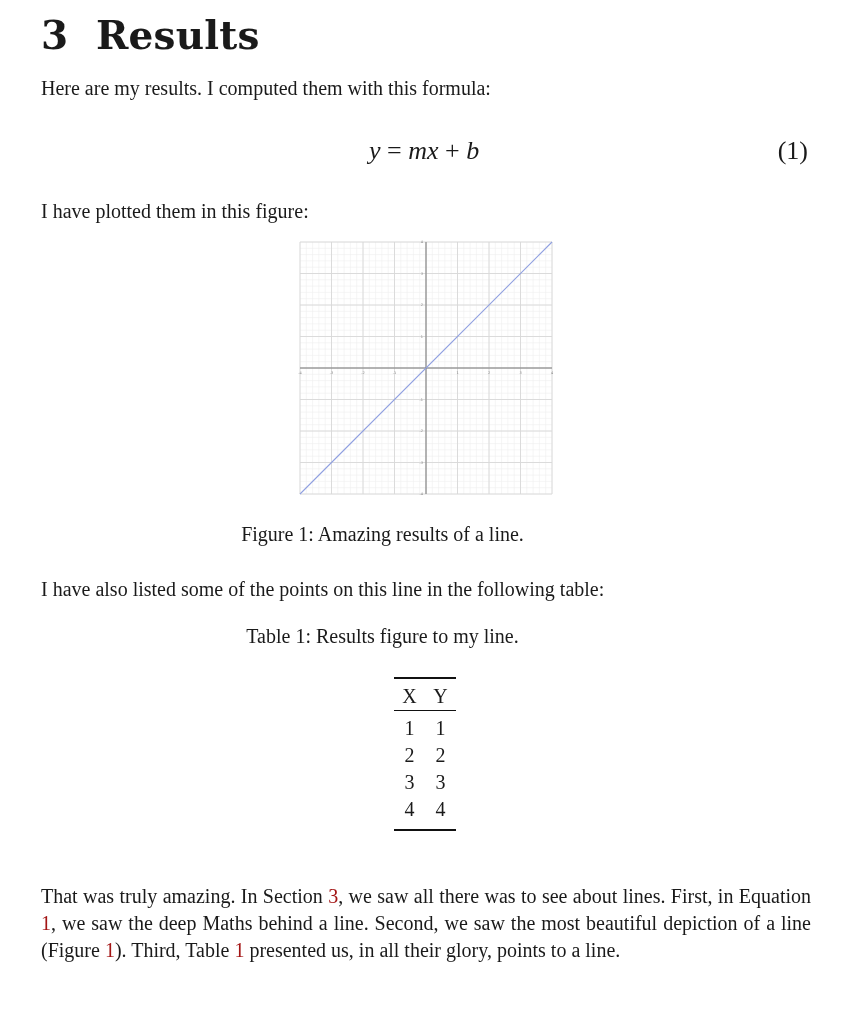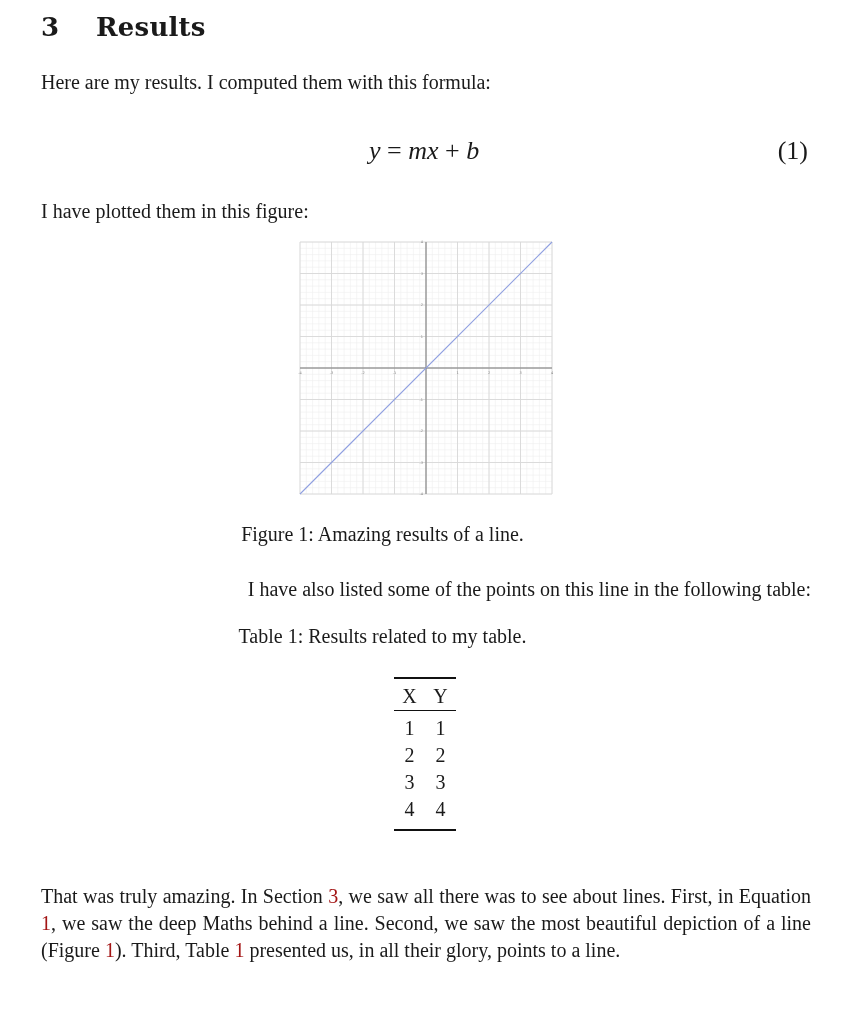--- a/index.html
+++ b/index.html
@@ -3,21 +3,21 @@
   <meta charset="utf-8">
   <style>
     html, body { margin: 0; padding: 0; background: #ffffff; }
     body {
       width: 857px; height: 1023px; position: relative; overflow: hidden;
       font-family: "DejaVu Serif", "Liberation Serif", serif;
       color: #1a1a1a;
     }
     .heading {
       position: absolute; left: 41px; top: 12px;
-      font-size: 26px; font-weight: bold; letter-spacing: 0.2px;
+      font-size: 39px; font-weight: bold; letter-spacing: 0.2px;
       font-family: "DejaVu Serif", serif;
     }
     .heading .num { display: inline-block; width: 55px; }
     .para {
       position: absolute; left: 41px; width: 770px;
       font-size: 20px; line-height: 27px;
       font-family: "Liberation Serif", "DejaVu Serif", serif;
     }
     .para.justify { text-align: justify; text-align-last: left; }
     .equation {
@@ -48,21 +48,21 @@
     .rule-bottom { border-bottom: 2px solid #111; }
     .ref { color: #a31515; }
   </style>
 </head>
 <body>
 
 <div class="heading">
   <span class="num">3</span><span>Results</span>
 </div>
 
-<div class="para" style="top:69px;">Here are my results. I computed them with this formula:</div>
+<div class="para" style="top:75px;">Here are my results. I computed them with this formula:</div>
 
 <div class="equation">
   <span class="math"><span>y</span> <span class="op">=</span> <span>mx</span> <span class="op">+</span> <span>b</span></span>
   <span class="eqnum">(1)</span>
 </div>
 
 <div class="para" style="top:189px;margin-top:9px;">I have plotted them in this figure:</div>
 
 <div class="figure">
   <svg id="plot" width="260" height="260">
@@ -183,23 +183,23 @@
       <text x="127" y="99.7" font-size="3.5" fill="#888" text-anchor="end" font-family="DejaVu Sans, sans-serif">1</text>
       <text x="127" y="68.2" font-size="3.5" fill="#888" text-anchor="end" font-family="DejaVu Sans, sans-serif">2</text>
       <text x="127" y="36.7" font-size="3.5" fill="#888" text-anchor="end" font-family="DejaVu Sans, sans-serif">3</text>
       <text x="127" y="5.2" font-size="3.5" fill="#888" text-anchor="end" font-family="DejaVu Sans, sans-serif">4</text>
       <polyline points="4,256 256,4" fill="none" stroke="#8f9fe0" stroke-width="1.1"></polyline>
     </svg>
 </div>
 
 <div class="caption" style="top:523px;">Figure 1: Amazing results of a line.</div>
 
-<div class="para" style="top:576px;text-align:right;">I have also listed some of the points on this line in the following table:</div>
-
-<div class="caption" style="top:625px;">Table 1: Results related to my table.</div>
+<div class="para" style="top:576px;">I have also listed some of the points on this line in the following table:</div>
+
+<div class="caption" style="top:625px;">Table 1: Results figure to my line.</div>
 
 <div class="table-wrap">
   <table>
     <thead>
       <tr class="rule-top">
         <th style="padding-top:4px;">X</th>
         <th style="padding-top:4px;">Y</th>
       </tr>
     </thead>
     <tbody>

